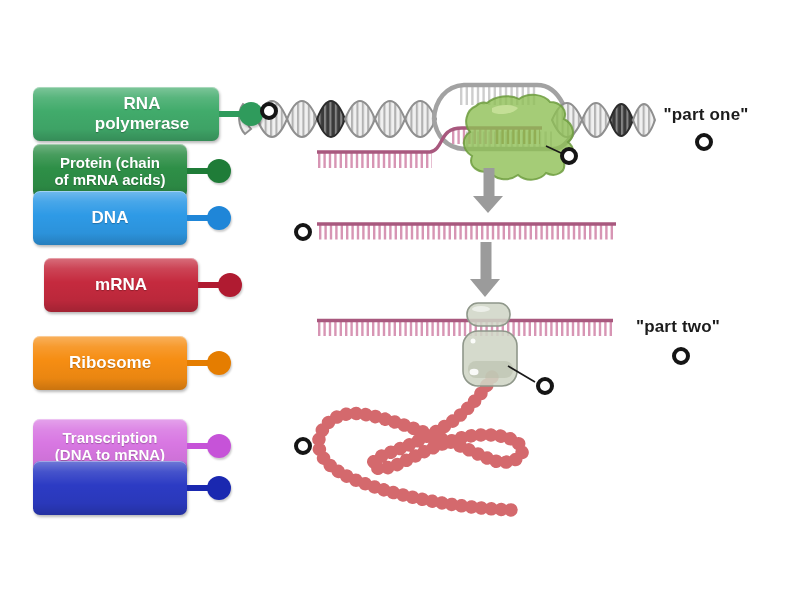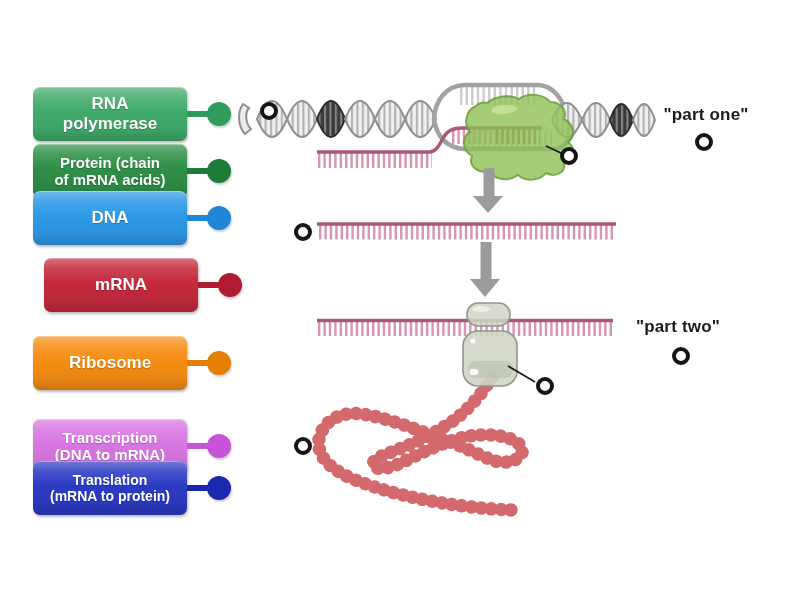--- a/index.html
+++ b/index.html
@@ -132,21 +132,21 @@
     <rect x="467" y="303" width="43" height="23" rx="11" fill="#cfd5c5" fill-opacity="0.85" stroke="#8f978a" stroke-width="1.6"></rect>
     <rect x="463" y="331" width="54" height="55" rx="15" fill="#cfd5c5" fill-opacity="0.88" stroke="#8f978a" stroke-width="1.6"></rect>
     <rect x="468" y="361" width="45" height="17" rx="8" fill="#b9c0ac" opacity="0.6"></rect>
     <ellipse cx="481" cy="309" rx="9" ry="3" fill="#ffffff" opacity="0.55"></ellipse>
     <circle cx="473" cy="341" r="2.5" fill="#ffffff" opacity="0.9"></circle>
     <ellipse cx="474" cy="372" rx="4.5" ry="3.2" fill="#ffffff" opacity="0.9"></ellipse>
   </g>
   <line x1="508" y1="366" x2="535" y2="382" stroke="#1a1a1a" stroke-width="1.6"></line>
 </svg>
 
-<div class="tile" style="top: 87px; --tc: #41ab6b; --pc: #2f9b5c;">
+<div class="tile" style="top: 87px; padding-left: 32px; --tc: #41ab6b; --pc: #2f9b5c;">
   <span class="tile-text">RNA
 polymerase</span>
   <span class="pin">
       <span class="pin-line"></span>
       <span class="pin-dot"></span>
     </span>
 </div>
 <div class="tile small-text" style="top: 144px; --tc: #2e8f47; --pc: #1f7c38;">
   <span class="tile-text">Protein (chain
 of mRNA acids)</span>
@@ -178,22 +178,20 @@
 </div>
 <div class="tile small-text" style="top: 419px; --tc: #d877e2; --pc: #c653d8;">
   <span class="tile-text">Transcription
 (DNA to mRNA)</span>
   <span class="pin">
       <span class="pin-line"></span>
       <span class="pin-dot"></span>
     </span>
 </div>
 <div class="tile smaller-text" style="top: 461px; --tc: #2c3bc4; --pc: #1a28b0;">
-  <span class="tile-text">Translation
-(mRNA to protein)</span>
   <span class="pin">
       <span class="pin-line"></span>
       <span class="pin-dot"></span>
     </span>
 </div>
 
 <div class="point" style="left:259.5px;top:101.5px"></div>
 <div class="point" style="left:559.5px;top:146.5px"></div>
 <div class="point" style="left:694.5px;top:132.5px"></div>
 <div class="point" style="left:293.5px;top:222.5px"></div>

